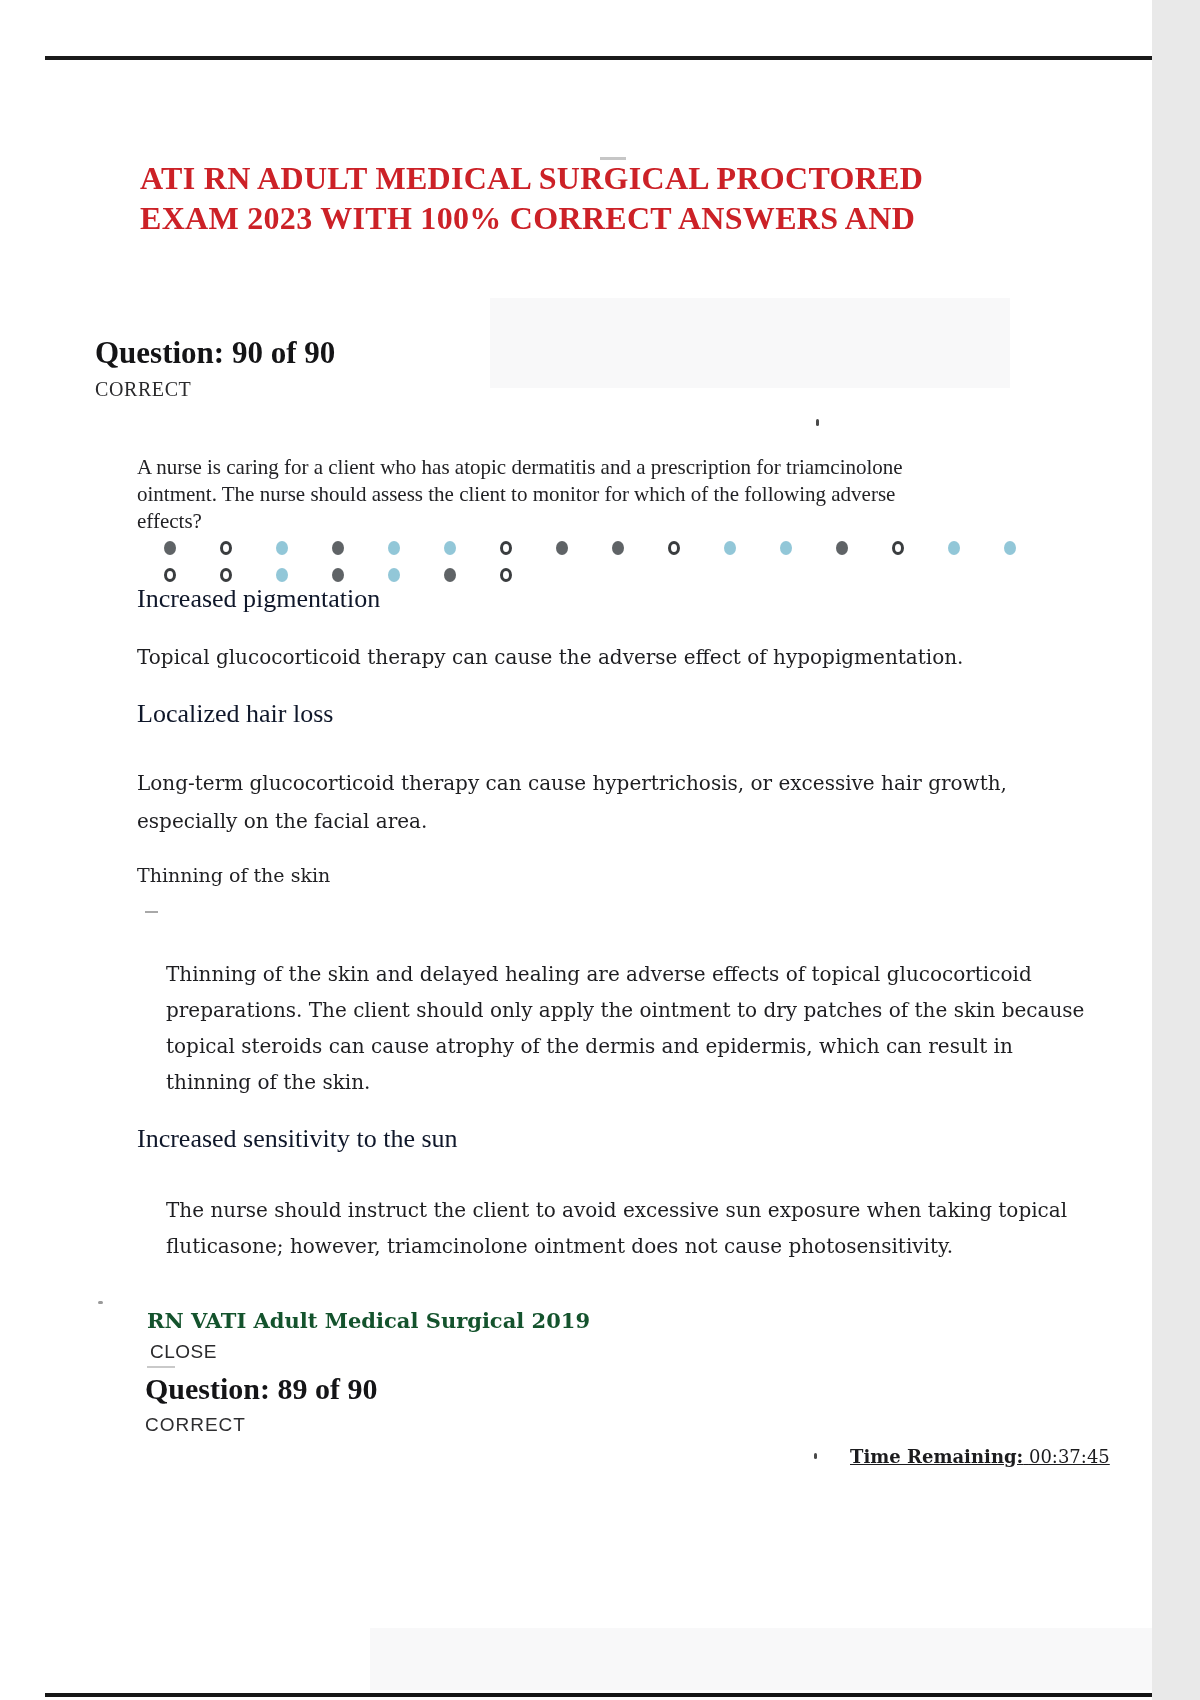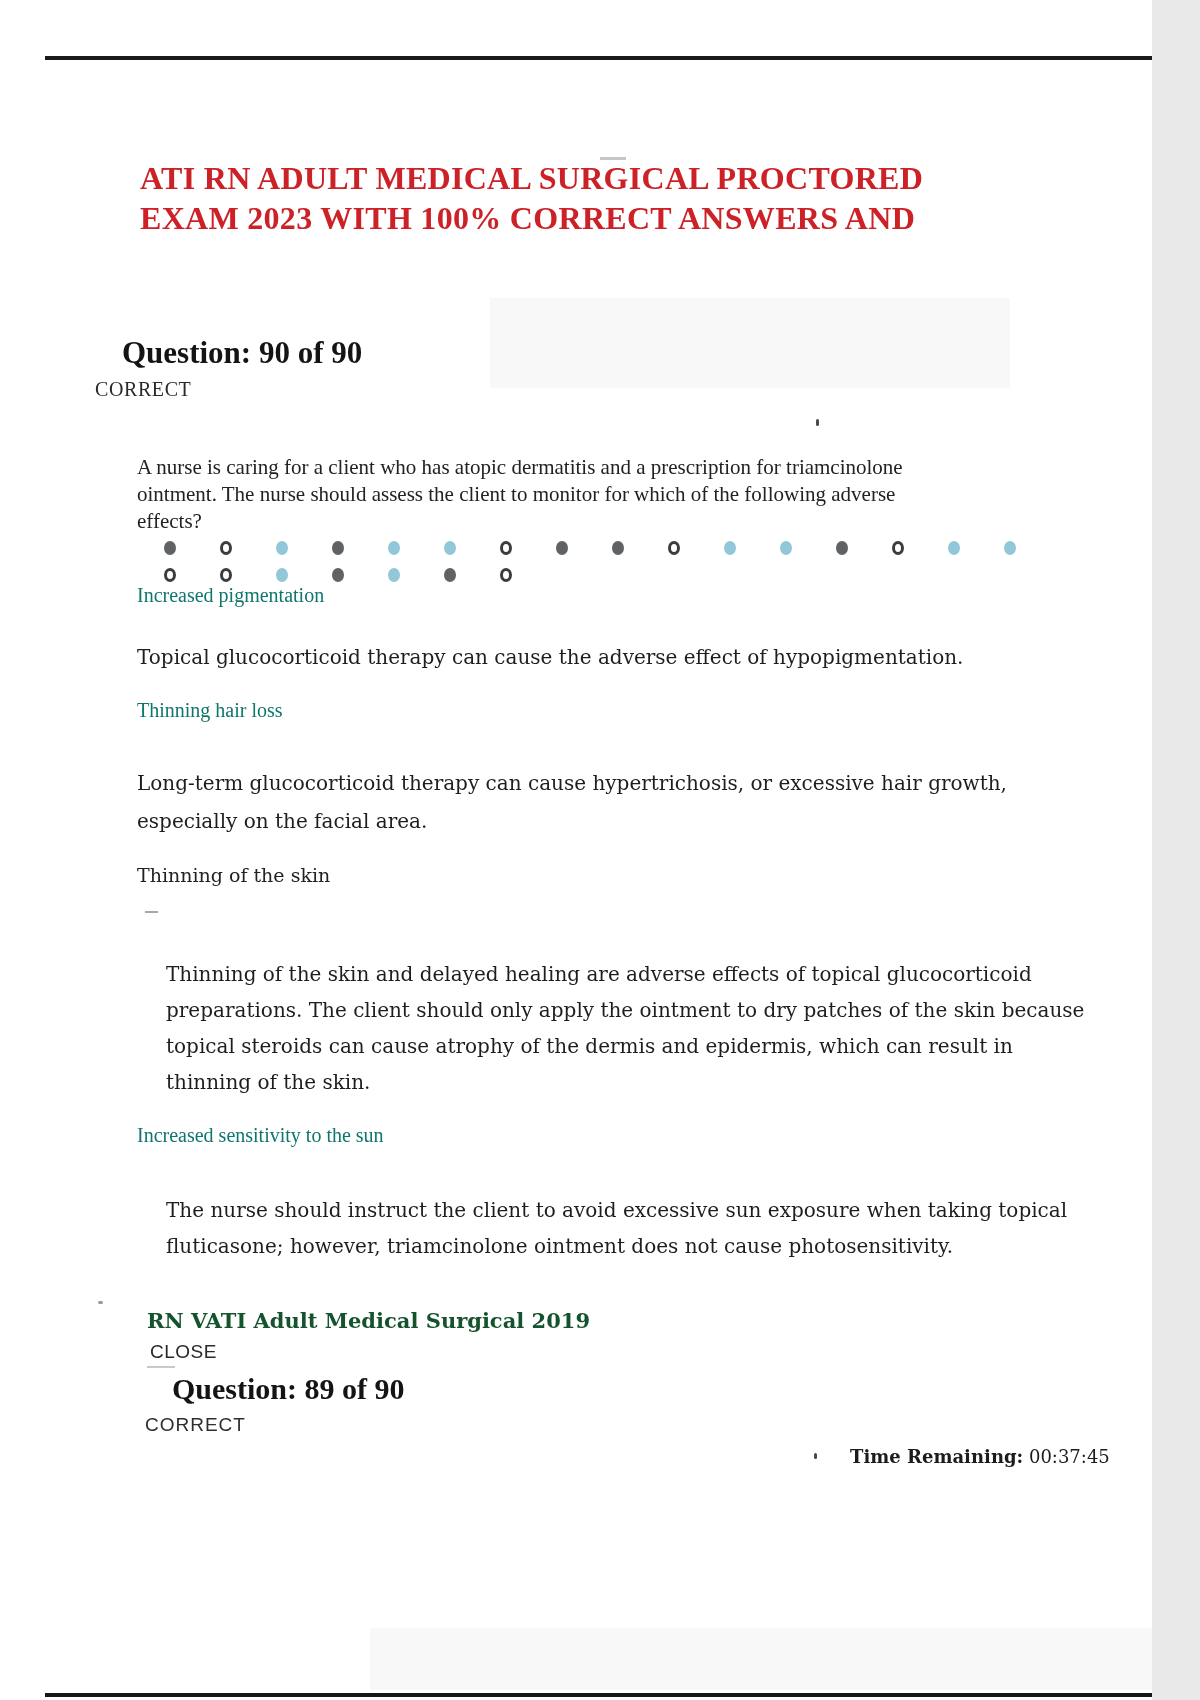--- a/index.html
+++ b/index.html
@@ -6,42 +6,42 @@
   #page{position:relative;width:1152px;height:1700px;background:#ffffff;overflow:hidden;
         font-family:"Liberation Serif",serif;color:#1f1f22;}
   .abs{position:absolute;}
   .nowrap{white-space:nowrap;}
   .rule{background:#1a1a1a;height:4px;}
   .band{background:#f8f8f9;}
   
   #title{left:140px;top:158px;color:var(--title-red,#cc2127);
          font-weight:bold;font-size:32px;line-height:40px;letter-spacing:0.3px;}
   
-  .q-header{font-weight:bold;font-size:31px;color:#141416;margin-left:27px;}
+  .q-header{font-weight:bold;font-size:31px;color:#141416;}
   .status-serif{font-size:20px;letter-spacing:0.6px;color:#2a2a2c;}
   .status-sans{font-family:"Liberation Sans",sans-serif;font-size:19px;letter-spacing:1px;color:#2e2e30;}
   
   .q-text{font-size:21px;line-height:27px;color:#222225;}
-  .opt-times{font-size:20px;color:#0f766e;}
+  .opt-times{font-size:26px;color:#0f172a;}
   .opt-cambria{font-family:"DejaVu Serif",serif;font-size:19px;color:#222225;}
   .rationale{font-family:"DejaVu Serif",serif;font-size:20px;color:#1e1e21;}
   .lh36{line-height:36px;margin-left:29px;} .lh38{line-height:38px;}
   
   .dotrow{display:flex;}
   .dot{width:12px;height:14px;border-radius:50%;margin-right:44px;flex:0 0 auto;}
   .dot.blue{background:var(--dot-blue,#92c7d8);}
   .dot.gray{background:var(--dot-gray,#5f6366);}
   .dot.ring{background:#ffffff;border:3px solid var(--dot-ring,#3a3d3f);box-sizing:border-box;}
   
   #exam-name{left:147px;top:1308px;font-family:"DejaVu Serif",serif;font-weight:bold;font-size:21px;color:#14532d;}
   #close-btn{left:150px;top:1341px;font-family:"Liberation Sans",sans-serif;font-size:19px;
              letter-spacing:0.5px;color:#2a2a2c;cursor:pointer;}
   #close-underline{left:147px;top:1366px;width:28px;height:2px;background:#c9c9c9;}
   #q89{left:145px;top:1372px;font-size:30px;}
-  #time{left:850px;top:1446px;font-family:"DejaVu Serif",serif;font-size:18px;color:#1c1c1e;}
+  #time{left:850px;top:1446px;font-family:"DejaVu Serif",serif;font-size:18px;color:#1c1c1e;text-decoration:underline;}
   #time b{font-weight:bold;}
   
   .artifact{background:#a8a8a8;}
 </style>
 </head>
 <body>
 
 <div id="page">
 
   <div class="abs band" style="left:490px;top:298px;width:520px;height:90px;"></div>
@@ -93,21 +93,21 @@
       <span class="dot blue"></span>
       <span class="dot gray"></span>
       <span class="dot ring"></span>
     </div>
 
   <div class="abs opt-times nowrap" style="left:137px;top:584px;">Increased pigmentation</div>
   <div class="abs rationale" style="left:137px;top:645px;">
     <div class="nowrap">Topical glucocorticoid therapy can cause the adverse effect of hypopigmentation.</div>
   </div>
 
-  <div class="abs opt-times nowrap" style="left:137px;top:699px;">Thinning hair loss</div>
+  <div class="abs opt-times nowrap" style="left:137px;top:699px;">Localized hair loss</div>
   <div class="abs rationale lh38" style="left:137px;top:764px;">
     <div class="nowrap">Long-term glucocorticoid therapy can cause hypertrichosis, or excessive hair growth,</div>
     <div class="nowrap">especially on the facial area.</div>
   </div>
 
   <div class="abs opt-cambria nowrap" style="left:137px;top:864px;">Thinning of the skin</div>
   <div class="abs artifact" style="left:145px;top:911px;width:13px;height:2px;"></div>
   <div class="abs rationale lh36" style="left:137px;top:956px;">
     <div class="nowrap">Thinning of the skin and delayed healing are adverse effects of topical glucocorticoid</div>
     <div class="nowrap">preparations. The client should only apply the ointment to dry patches of the skin because</div>

